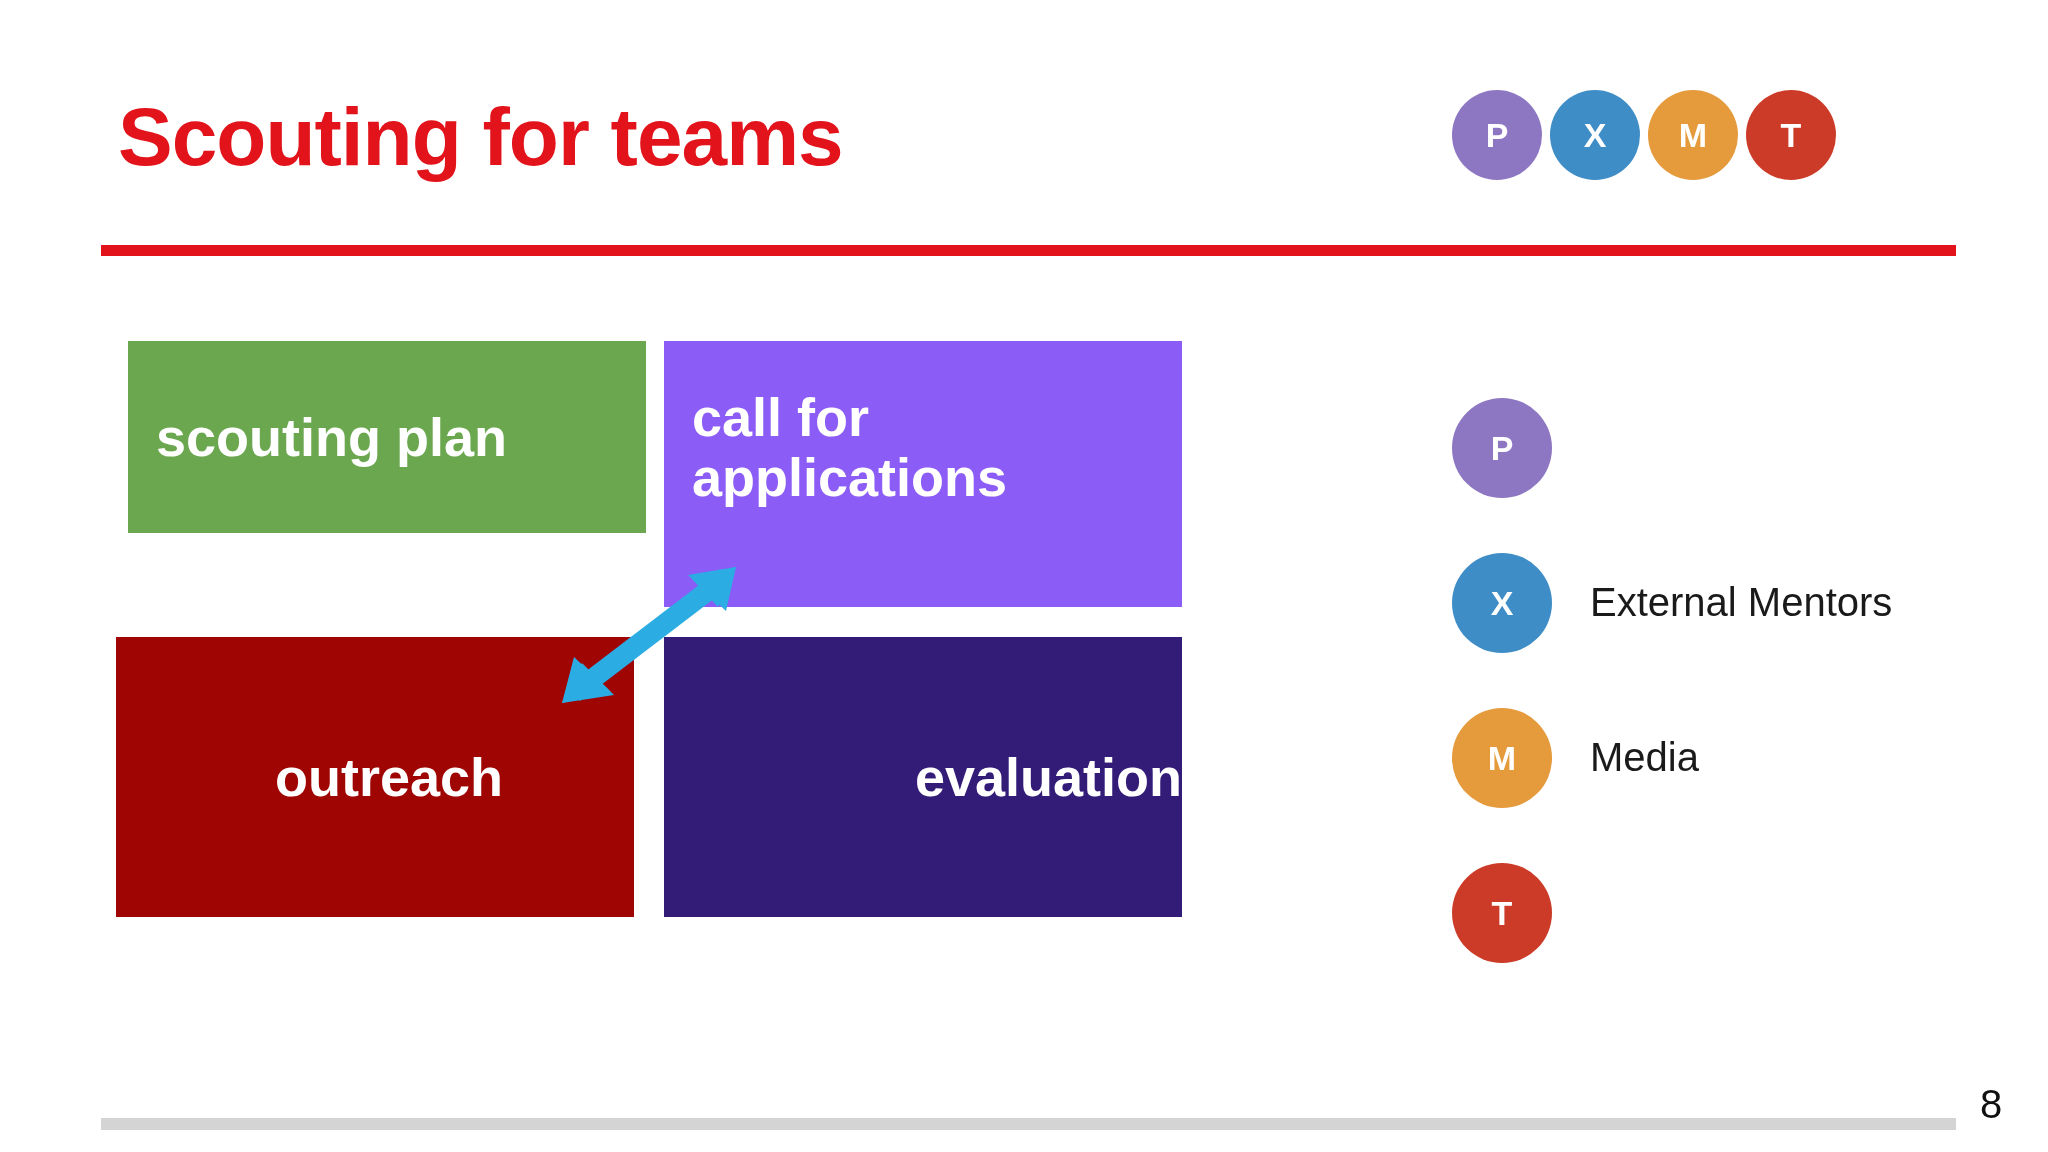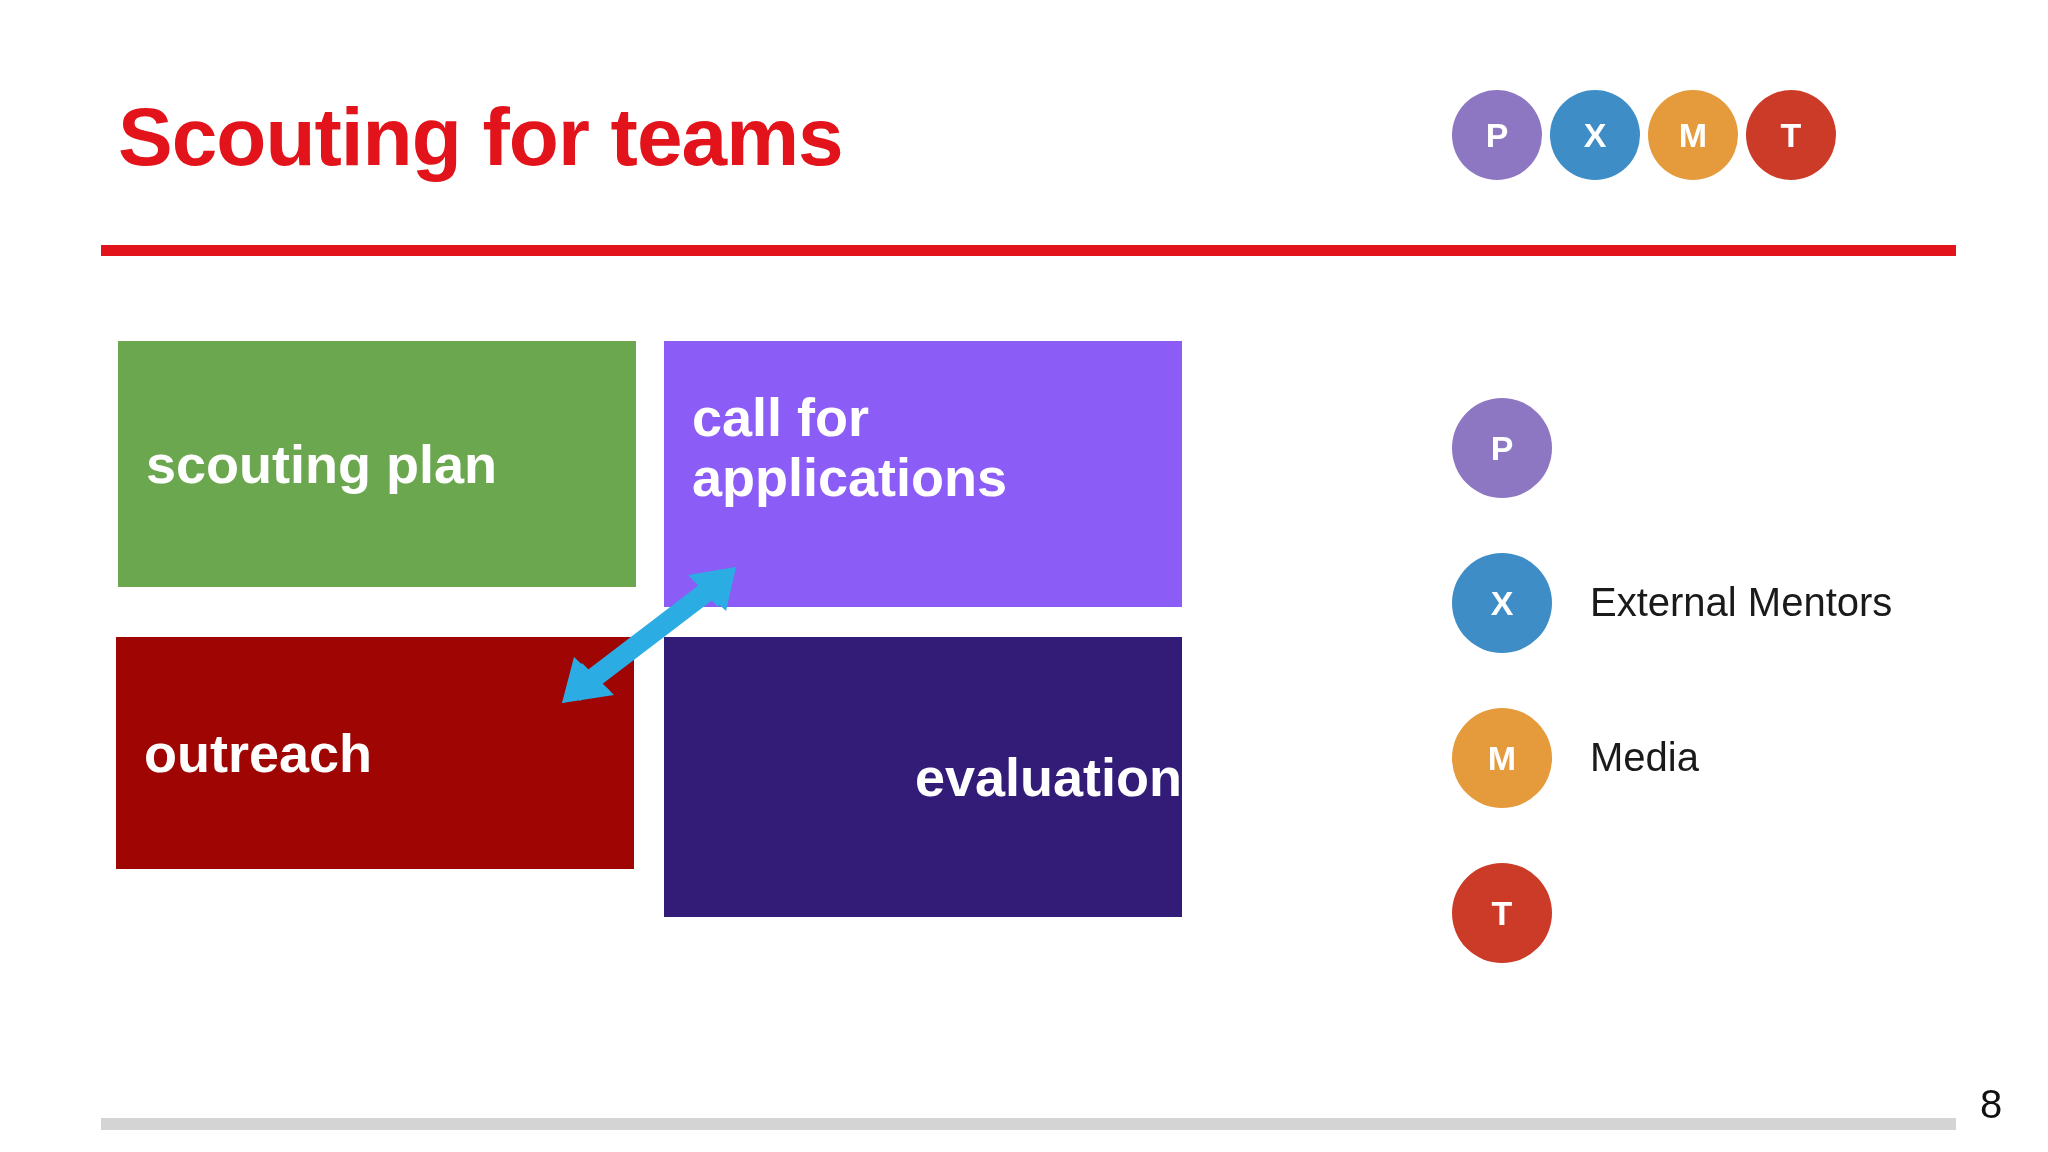--- a/index.html
+++ b/index.html
@@ -38,24 +38,24 @@
   
   .boxes{position:absolute;left:116px;top:341px;width:1070px;height:576px;}
   .box{
     position:absolute;
     color:#ffffff;font-size:54px;font-weight:bold;
     display:flex;align-items:center;
     padding-left:28px;box-sizing:border-box;
     line-height:1.12;
   }
   .box .box-label{display:block;}
-  .box-green   {left:2px;   top:0px;   width:518px;height:246px;background:#6BA74E;}
+  .box-green   {left:12px;   top:0px;   width:518px;height:192px;background:#6BA74E;}
   .box-orange  {left:548px; top:0px;   width:518px;height:266px;background:#E59036;
                 align-items:flex-start;padding-top:46px;}
-  .box-darkred {left:0px;   top:296px; width:518px;height:232px;background:#9E0503;}
+  .box-darkred {left:0px;   top:296px; width:518px;height:280px;background:#9E0503;justify-content:center;}
   .box-navy    {left:548px; top:296px; width:518px;height:280px;background:#331C78;}
 
   
   .arrow-wrap{
     position:absolute;left:540px;top:545px;width:220px;height:180px;
     pointer-events:none;
   }
 
   
   .legend{position:absolute;left:1452px;top:370px;width:520px;}

